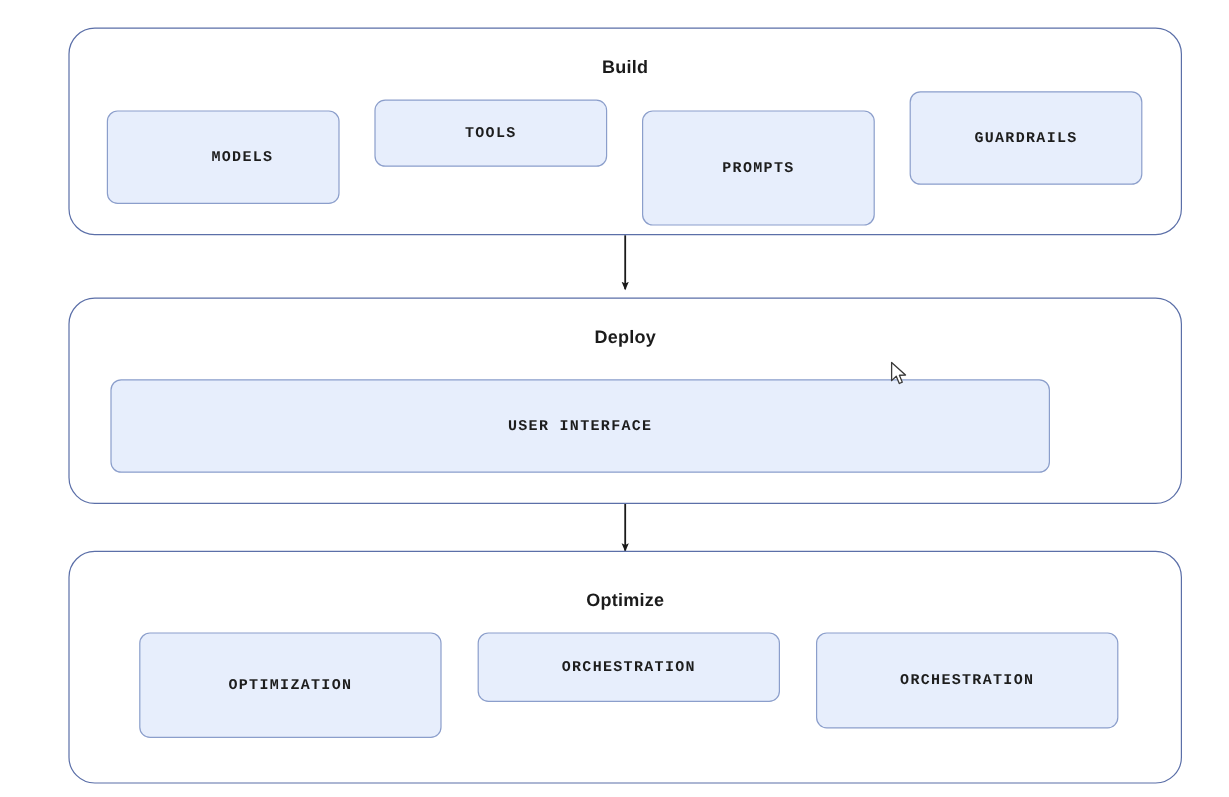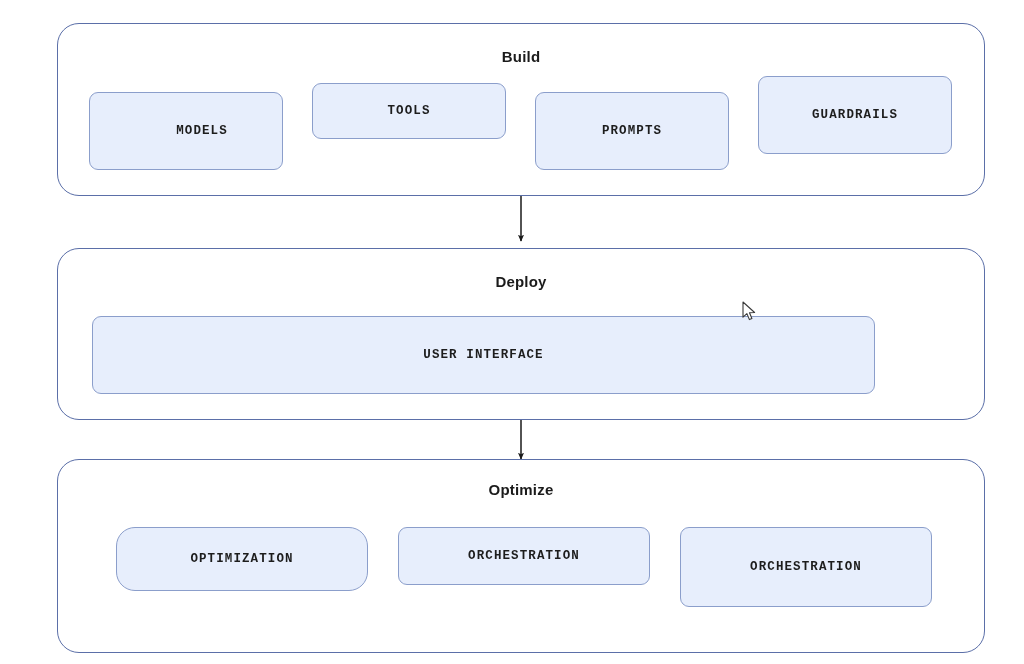--- a/index.html
+++ b/index.html
@@ -88,35 +88,35 @@
     <path d="M 936 566 L 943 566 Q 949 566 949 572 L 949 625 Q 949 631 943 631 L 92 631 Q 86 631 86 625 L 86 572 Q 86 566 92 566 L 108 566" fill="none" stroke="#1a1a1a" stroke-width="1.3" stroke-dasharray="2.4 2.6" marker-end="url(#open-head)"></path>
   </svg>
 
   <div class="section-container" style="left:57px; top:23px; width:928px; height:173px;">
     <div class="section-title" style="top:24px;">Build</div>
 
     <div class="node-box" style="left:31px; top:68px; width:194px; height:78px;padding-left:32px;">MODELS</div>
 
     <div class="node-box" style="left:254px; top:59px; width:194px; height:56px;">TOOLS</div>
 
-    <div class="node-box" style="left:477px; top:68px; width:194px; height:78px;">PROMPTS</div>
+    <div class="node-box" style="left:477px; top:68px; width:194px; height:96px;">PROMPTS</div>
 
     <div class="node-box" style="left:700px; top:52px; width:194px; height:78px;">GUARDRAILS</div>
   </div>
 
   <div class="section-container" style="left:57px; top:248px; width:928px; height:172px;">
     <div class="section-title" style="top:24px;">Deploy</div>
 
     <div class="node-box" style="left:34px; top:67px; width:783px; height:78px;">USER INTERFACE</div>
   </div>
 
   <div class="section-container" style="left:57px; top:459px; width:928px; height:194px;">
-    <div class="section-title" style="top:21px;">Optimize</div>
+    <div class="section-title" style="top:32px;">Optimize</div>
 
-    <div class="node-box" style="left:58px; top:67px; width:252px; height:64px;border-radius:19px;">OPTIMIZATION</div>
+    <div class="node-box" style="left:58px; top:67px; width:252px; height:88px;">OPTIMIZATION</div>
 
     <div class="node-box" style="left:340px; top:67px; width:252px; height:58px;">ORCHESTRATION</div>
 
     <div class="node-box" style="left:622px; top:67px; width:252px; height:80px;">ORCHESTRATION</div>
   </div>
 
   <svg id="cursor" viewBox="0 0 16 22" xmlns="http://www.w3.org/2000/svg" style="left: 742px; top: 301px;">
     <path d="M1,1 L1,16.2 L4.9,12.6 L7.4,18.6 L9.9,17.5 L7.5,11.7 L12.6,11.5 Z" fill="#ffffff" stroke="#3a3a3a" stroke-width="1.1" stroke-linejoin="round"></path>
   </svg>
 

